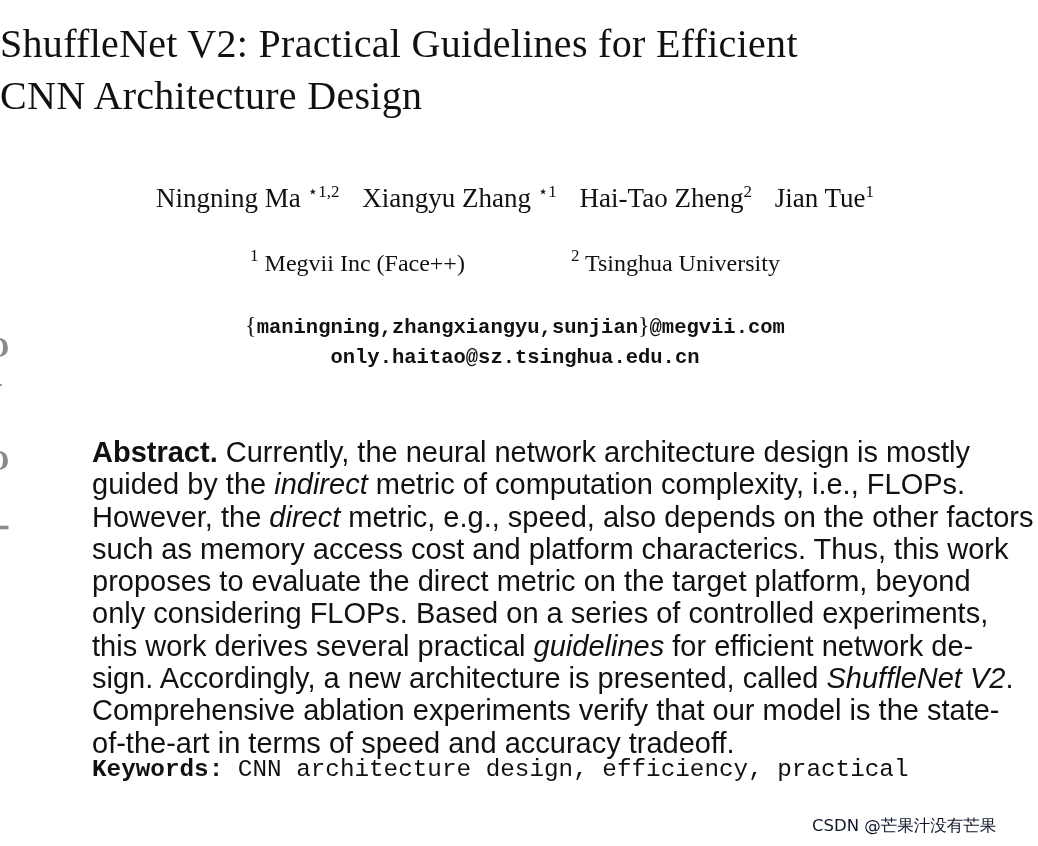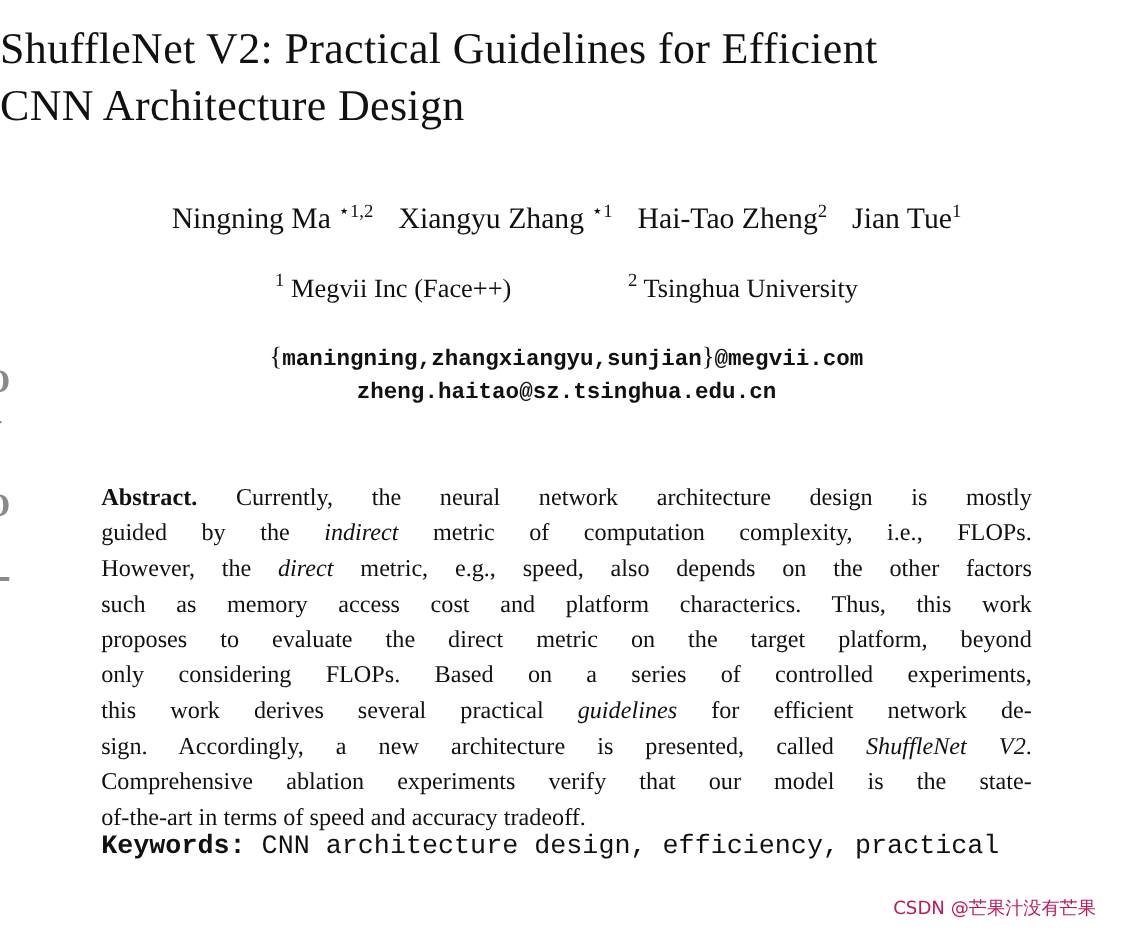--- a/index.html
+++ b/index.html
@@ -7,26 +7,26 @@
   .arxiv{position:absolute;left:-14px;top:40px;width:30px;height:800px;}
   .arxiv span{position:absolute;left:0;color:#8a8a8a;font-family:"Liberation Serif",serif;font-size:30px;font-weight:bold;line-height:1;}
   .title{position:absolute;left:0;top:18px;width:1030px;text-align:left;font-family:"Liberation Serif",serif;font-weight:normal;font-size:40px;line-height:52px;letter-spacing:0.3px;}
   .authors{position:absolute;left:0;top:183px;width:1030px;text-align:center;font-family:"Liberation Serif",serif;font-size:27px;white-space:nowrap;}
   .authors .a{margin:0 8px;}
   sup{font-size:17px;vertical-align:10px;line-height:0;}
   .affil{position:absolute;left:0;top:250px;width:1030px;text-align:center;font-family:"Liberation Serif",serif;font-size:24px;}
   .affil .a2{margin-left:100px;}
   .email{position:absolute;left:0;width:1030px;text-align:center;font-family:"Liberation Mono","DejaVu Sans Mono",monospace;font-size:20.5px;font-weight:bold;margin-top:28px;}
   .email .br{font-family:"Liberation Serif",serif;font-weight:normal;font-size:24px;}
-  .abstract{position:absolute;left:92px;top:436px;width:846px;font-family:Liberation Serif, serif;font-size:22px;line-height:32.3px;text-align:justify;}
+  .abstract{position:absolute;left:92px;top:436px;width:846px;font-family:Liberation Sans, sans-serif;font-size:29px;line-height:32.3px;text-align:justify;}
   .abstract .line{display:block;text-align:justify;text-align-last:justify;white-space:nowrap;}
   .abstract .line.last{text-align-last:left;}
   .kw{position:absolute;left:92px;top:756px;font-family:Liberation Mono, monospace;font-size:24.3px;}
   b{font-weight:bold;}
-  .wm{position:absolute;left:812px;top:815px;font-family:"DejaVu Sans",sans-serif;font-size:16.5px;color:#be185d;}
+  .wm{position:absolute;left:812px;top:815px;font-family:"DejaVu Sans",sans-serif;font-size:16.5px;color:#0f172a;}
 </style>
 </head>
 <body>
 
 <div class="arxiv">
   <span style="top:40px">o</span>
 
   <span style="top:105px">o</span>
 
   <span style="top:218px">o</span>
@@ -56,21 +56,21 @@
 </div>
 
 <div class="affil">
   <span><sup>1</sup><span> Megvii Inc (Face++)</span></span>
   <span class="a2"><sup>2</sup><span> Tsinghua University</span></span>
 </div>
 
 <div class="email" style="top:284px">
   <span class="br">{</span><span>maningning,zhangxiangyu,sunjian</span><span class="br">}</span><span>@megvii.com</span>
 </div>
-<div class="email" style="top:318px">zheng.haitao@sz.tsinghua.edu.cn</div>
+<div class="email" style="top:318px">only.haitao@sz.tsinghua.edu.cn</div>
 
 <div class="abstract">
   <span class="line"><b>Abstract.</b><span> Currently, the neural network architecture design is mostly</span></span>
   <span class="line"><span>guided by the </span><i>indirect</i><span> metric of computation complexity, i.e., FLOPs.</span></span>
   <span class="line"><span>However, the </span><i>direct</i><span> metric, e.g., speed, also depends on the other factors</span></span>
   <span class="line">such as memory access cost and platform characterics. Thus, this work</span>
   <span class="line">proposes to evaluate the direct metric on the target platform, beyond</span>
   <span class="line">only considering FLOPs. Based on a series of controlled experiments,</span>
   <span class="line"><span>this work derives several practical </span><i>guidelines</i><span> for efficient network de-</span></span>
   <span class="line"><span>sign. Accordingly, a new architecture is presented, called </span><i>ShuffleNet V2</i><span>.</span></span>

